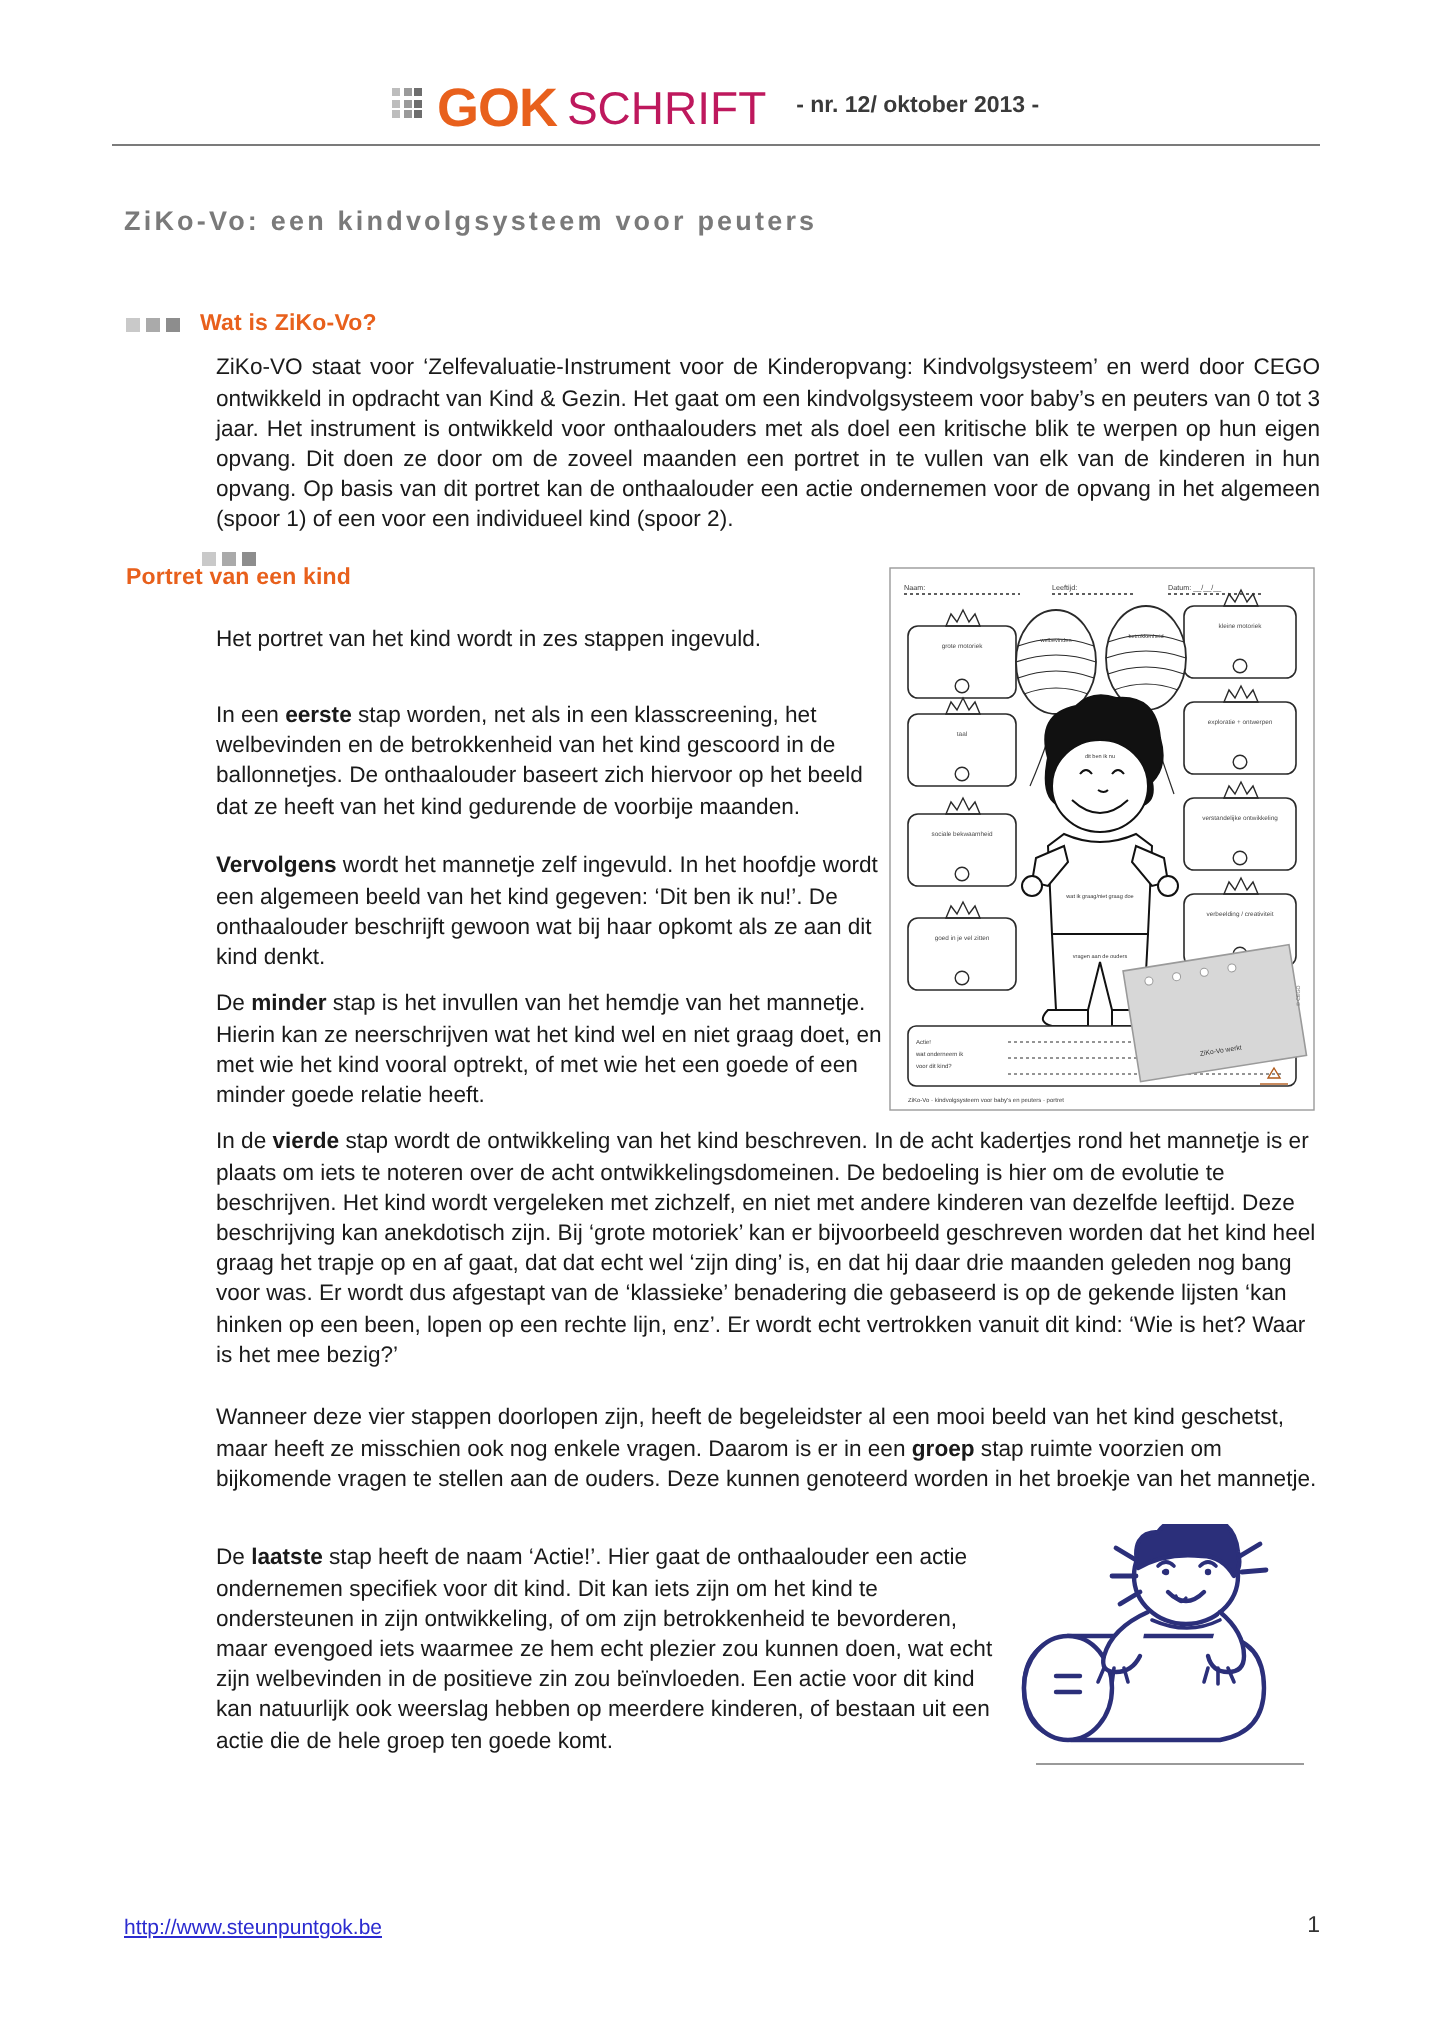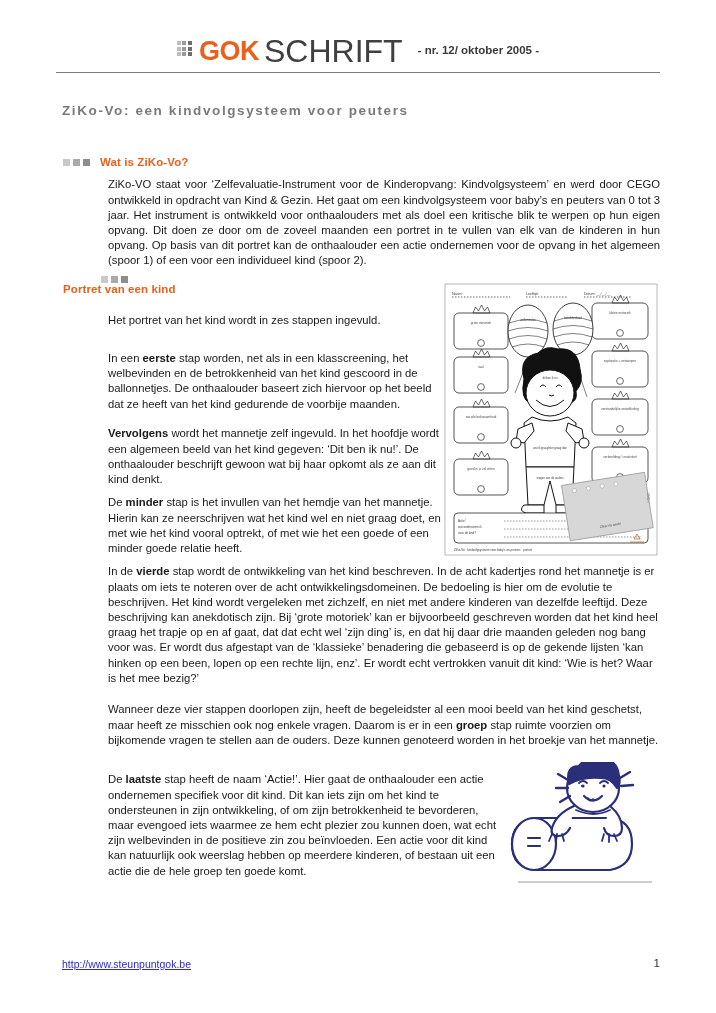--- a/index.html
+++ b/index.html
@@ -57,23 +57,23 @@
   .logo-dots i.d3 { background: #6e6e6e; }
   .logo-gok {
     font-family: "Liberation Sans", sans-serif;
     font-size: 27px;
     font-weight: bold;
     color: #E8601C;
     letter-spacing: -0.5px;
   }
   .logo-schrift {
     font-family: "Liberation Sans", sans-serif;
-    font-size: 32px;
+    font-size: 23px;
     font-weight: normal;
-    color: #404040;
+    color: #be185d;
     letter-spacing: 0px;
     margin-left: -2px;
   }
   .issue {
     font-family: "Liberation Sans", sans-serif;
     font-size: 11.5px;
     font-weight: bold;
     color: #3a3a3a;
     margin-left: 8px;
     transform: translateY(-2px);
@@ -198,21 +198,21 @@
           <i class="d3"></i>
         <i class="d1"></i>
           <i class="d2"></i>
           <i class="d3"></i>
         <i class="d1"></i>
           <i class="d2"></i>
           <i class="d3"></i>
       </span>
       <span class="logo-gok">GOK</span>
       <span class="logo-schrift">SCHRIFT</span>
-      <span class="issue">- nr. 12/ oktober 2005 -</span>
+      <span class="issue">- nr. 12/ oktober 2013 -</span>
     </div>
   </div>
   <div class="rule"></div>
 
   <div class="doc-title">ZiKo-Vo: een kindvolgsysteem voor peuters</div>
 
   <div class="section-head sec1-head">
     <span class="bullets">
       <i class="b1"></i>
         <i class="b2"></i>

